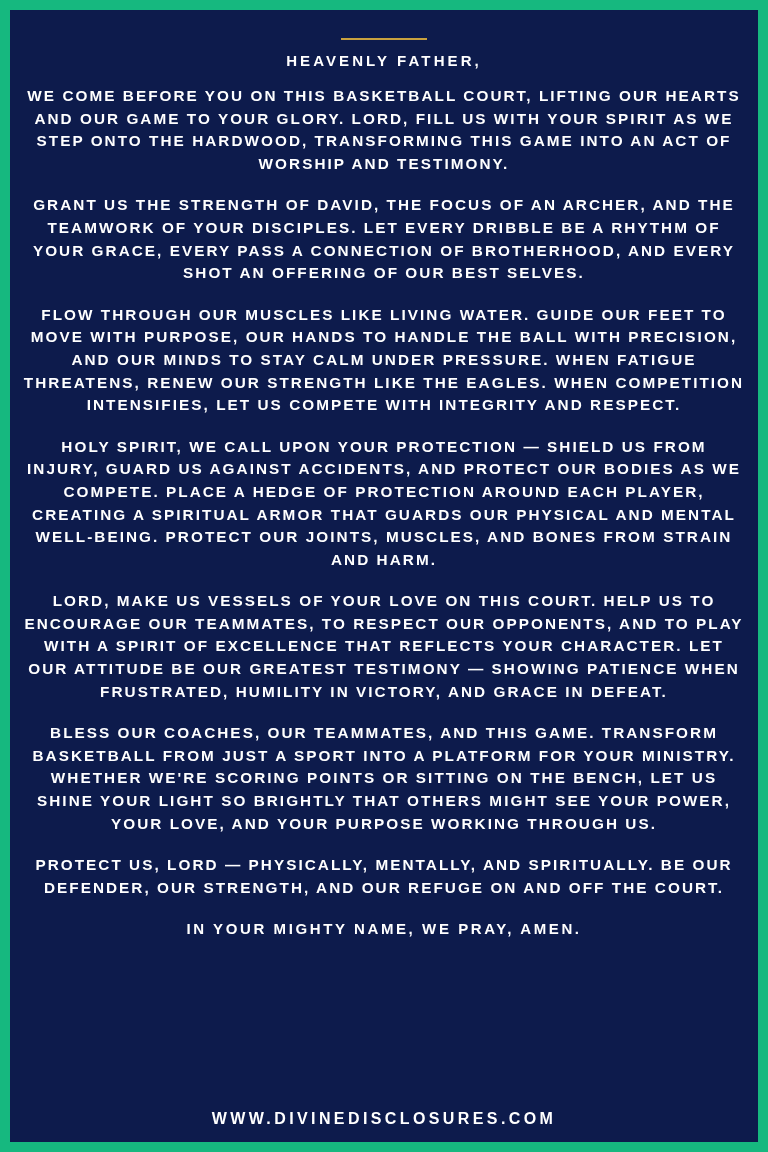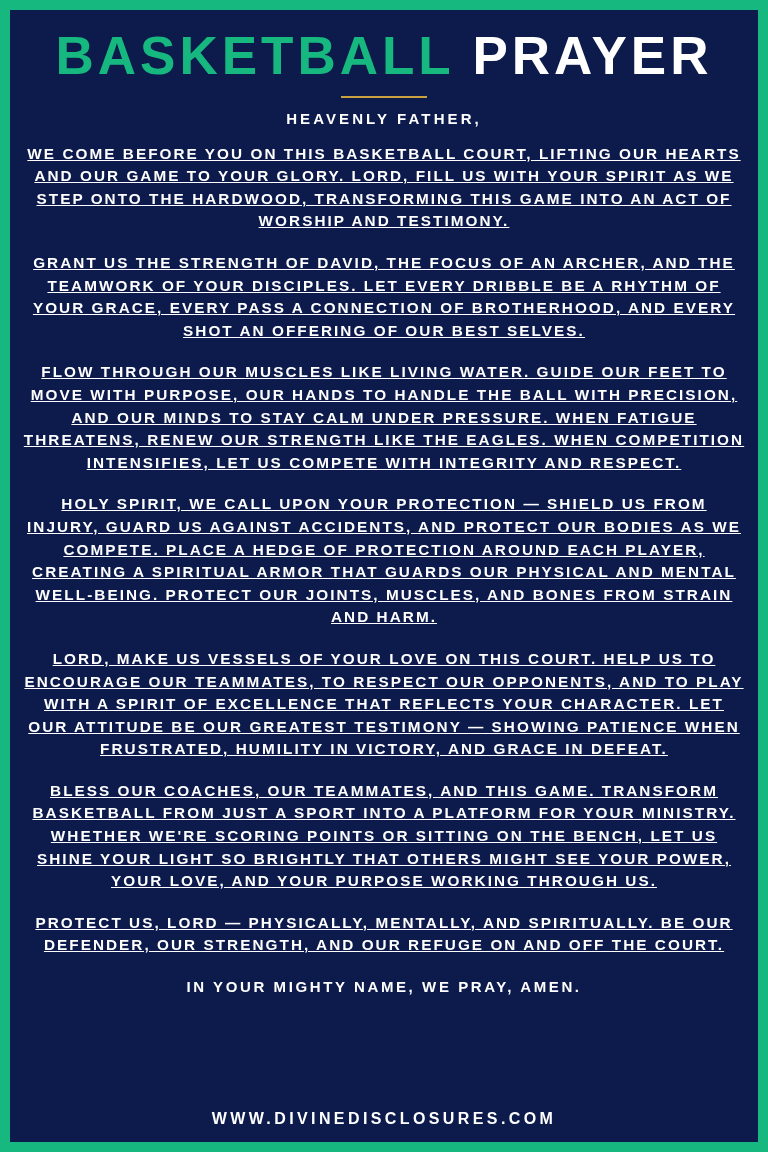--- a/index.html
+++ b/index.html
@@ -56,21 +56,20 @@
     width: 722px;
     color: #ffffff;
     font-size: 15.3px;
     letter-spacing: 2.05px;
     line-height: 22.6px;
     text-align: center;
     font-weight: bold;
   }
   .para {
     margin: 0 0 19px 0;
-    text-decoration: underline;
   }
   .closing {
     color: #ffffff;
     font-size: 15px;
     letter-spacing: 2.6px;
     font-weight: bold;
     text-align: center;
     margin-top: 2px;
     margin-bottom: 10px;
   }
@@ -81,24 +80,20 @@
     font-weight: bold;
     text-align: left;
   }
   .spacer { flex: 1 1 auto; }
 </style>
 </head>
 <body>
 
 <div class="poster">
 
-  <div class="title">
-    <span class="word1">BASKETBALL</span>
-    <span class="word2">PRAYER</span>
-  </div>
 
   <div class="divider"></div>
 
   <div class="salutation">HEAVENLY FATHER,</div>
 
   <div class="body-text">
     <p class="para">WE COME BEFORE YOU ON THIS BASKETBALL COURT, LIFTING OUR HEARTS AND OUR GAME TO YOUR GLORY. LORD, FILL US WITH YOUR SPIRIT AS WE STEP ONTO THE HARDWOOD, TRANSFORMING THIS GAME INTO AN ACT OF WORSHIP AND TESTIMONY.</p>
     <p class="para">GRANT US THE STRENGTH OF DAVID, THE FOCUS OF AN ARCHER, AND THE TEAMWORK OF YOUR DISCIPLES. LET EVERY DRIBBLE BE A RHYTHM OF YOUR GRACE, EVERY PASS A CONNECTION OF BROTHERHOOD, AND EVERY SHOT AN OFFERING OF OUR BEST SELVES.</p>
     <p class="para">FLOW THROUGH OUR MUSCLES LIKE LIVING WATER. GUIDE OUR FEET TO MOVE WITH PURPOSE, OUR HANDS TO HANDLE THE BALL WITH PRECISION, AND OUR MINDS TO STAY CALM UNDER PRESSURE. WHEN FATIGUE THREATENS, RENEW OUR STRENGTH LIKE THE EAGLES. WHEN COMPETITION INTENSIFIES, LET US COMPETE WITH INTEGRITY AND RESPECT.</p>
     <p class="para">HOLY SPIRIT, WE CALL UPON YOUR PROTECTION — SHIELD US FROM INJURY, GUARD US AGAINST ACCIDENTS, AND PROTECT OUR BODIES AS WE COMPETE. PLACE A HEDGE OF PROTECTION AROUND EACH PLAYER, CREATING A SPIRITUAL ARMOR THAT GUARDS OUR PHYSICAL AND MENTAL WELL-BEING. PROTECT OUR JOINTS, MUSCLES, AND BONES FROM STRAIN AND HARM.</p>

